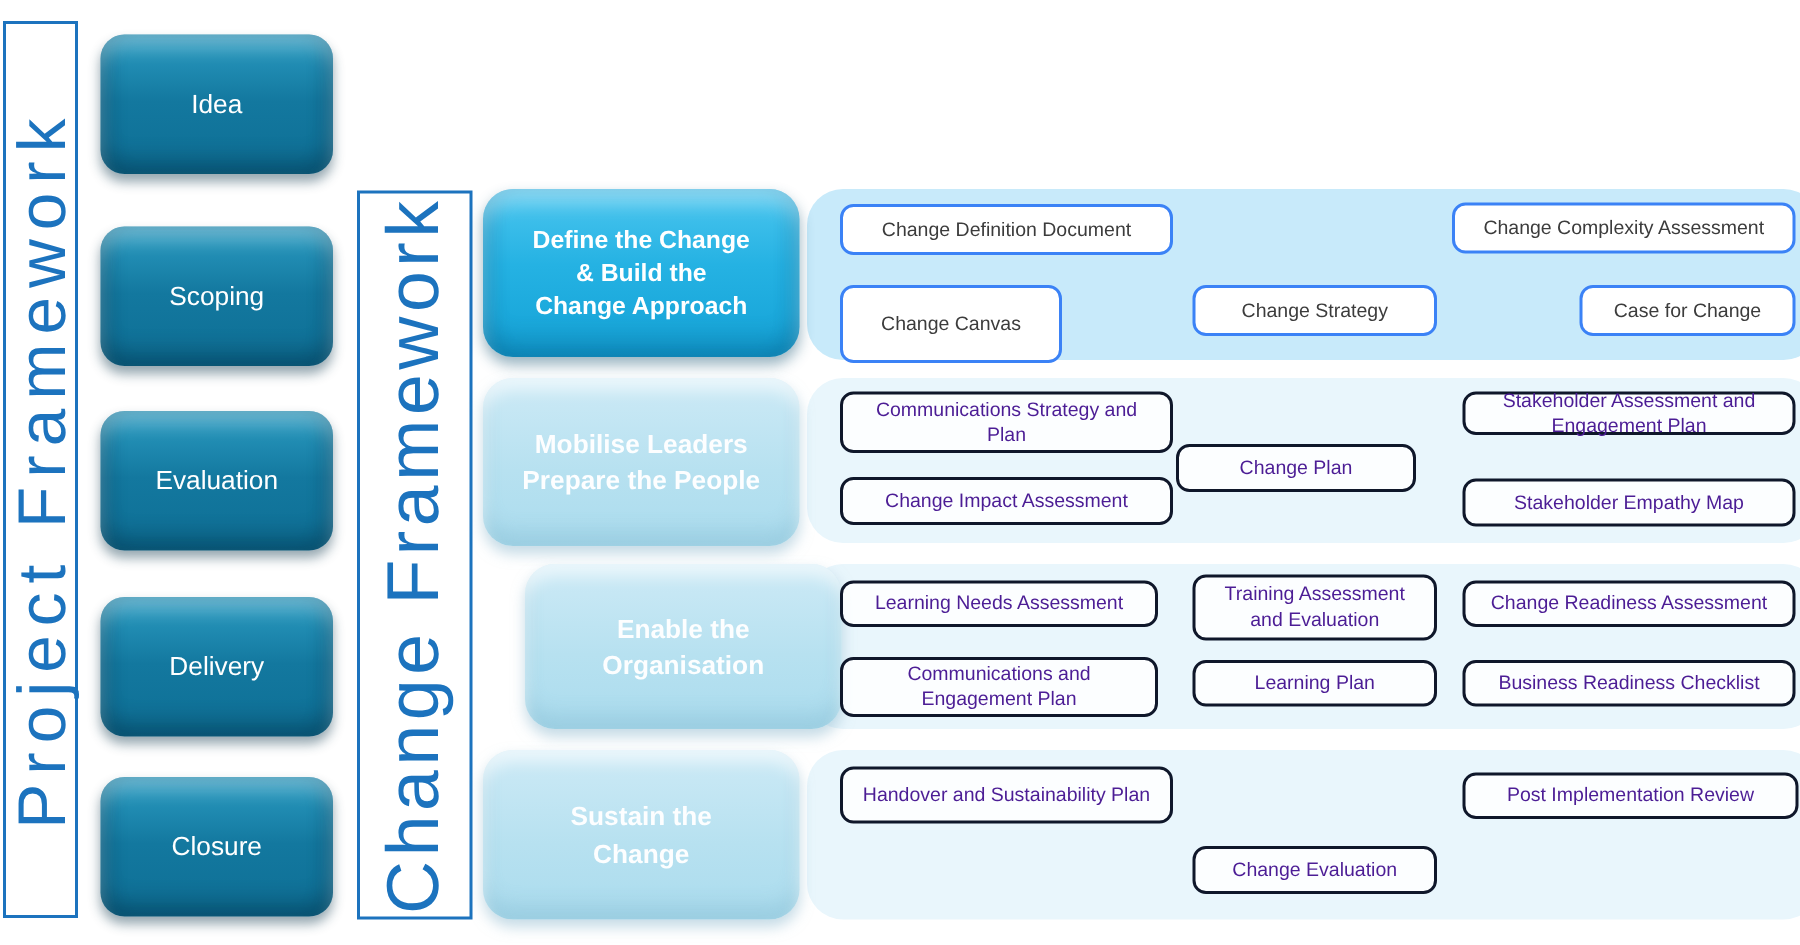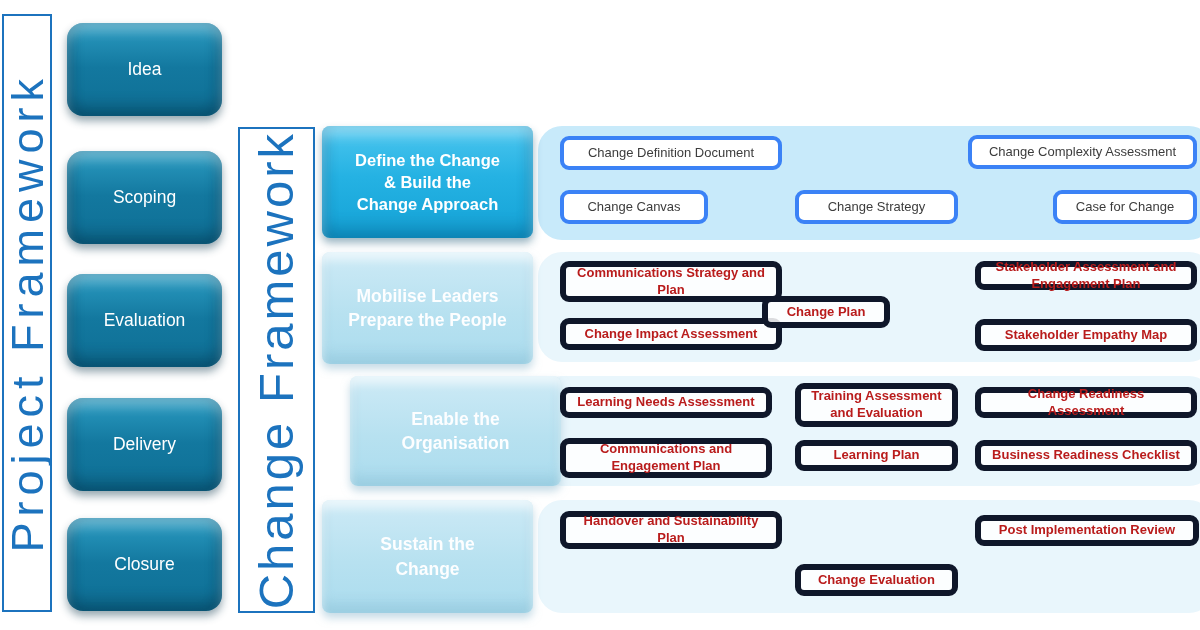--- a/index.html
+++ b/index.html
@@ -24,21 +24,21 @@
            background:linear-gradient(180deg,#2b9cc2 0%, #13789f 48%, #0e6f95 100%);
            box-shadow: inset 0 9px 11px rgba(255,255,255,.30),
                        inset 0 -11px 13px rgba(0,40,60,.30),
                        inset 9px 0 10px rgba(0,40,60,.13),
                        inset -9px 0 10px rgba(0,40,60,.13),
                        0 5px 8px rgba(20,60,80,.45); }
   .stage-1 { top:23px; } .stage-2 { top:151px; } .stage-3 { top:274px; }
   .stage-4 { top:398px; } .stage-5 { top:518px; }
 
   
-  .phase { position:absolute; left:322px; width:211px; border-radius:8px;
+  .phase { position:absolute; left:322px; width:211px; border-radius:20px;
            display:flex; align-items:center; justify-content:center; text-align:center;
            color:#ffffff; white-space:pre-line; }
   .phase.active { top:126px; height:112px; font-size:16.5px; font-weight:700; line-height:1.35;
            background:linear-gradient(180deg,#4cc6ef 0%, #25b2e3 45%, #14a2d6 100%);
            box-shadow: inset 0 10px 12px rgba(255,255,255,.35),
                        inset 0 -12px 14px rgba(0,70,110,.25),
                        inset 9px 0 10px rgba(0,70,110,.10),
                        inset -9px 0 10px rgba(0,70,110,.10),
                        0 5px 9px rgba(30,90,120,.45); }
   .phase.faded { font-size:17.5px; font-weight:700; line-height:1.4; color:#fdfeff;
@@ -56,22 +56,22 @@
   .tray.faded  { background:#e9f6fc; }
   .tray-1 { top:126px; height:114px; }
   .tray-2 { top:252px; height:110px; }
   .tray-3 { top:376px; height:110px; }
   .tray-4 { top:500px; height:113px; }
 
   
   .pill { position:absolute; display:flex; align-items:center; justify-content:center;
           text-align:center; border-radius:9px; font-size:13px; line-height:1.3;
           padding:2px 10px; }
-  .pill.active { background:#ffffff; border:4px solid #3b82f6; color:#3c3c3c; }
-  .pill.faded  { background:rgba(255,255,255,.85); border:6px solid #0f172a; color:#b91c1c;font-weight:bold; }
+  .pill.active { background:#ffffff; border:2px solid #3b82f6; color:#3c3c3c; }
+  .pill.faded  { background:rgba(255,255,255,.85); border:2px solid #0f172a; color:#4c1d95; }
 </style>
 </head>
 <body>
 
 <div class="canvas">
 
   <div class="frame project-frame">
     <span class="vlabel">Project Framework</span>
   </div>
 
@@ -93,31 +93,31 @@
 
   <div class="frame change-frame">
     <span class="vlabel">Change Framework</span>
   </div>
 
   <div class="tray active tray-1"></div>
   <div class="phase active">Define the Change
 &amp; Build the
 Change Approach</div>
   <div class="pill active" style="left:560px; top:136px; width:222px; height:34px;">Change Definition Document</div>
-  <div class="pill active" style="left:560px; top:190px; width:148px; height:34px;">Change Canvas</div>
+  <div class="pill active" style="left:560px; top:190px; width:148px; height:52px;">Change Canvas</div>
   <div class="pill active" style="left:795px; top:190px; width:163px; height:34px;">Change Strategy</div>
   <div class="pill active" style="left:968px; top:135px; width:229px; height:34px;">Change Complexity Assessment</div>
   <div class="pill active" style="left:1053px; top:190px; width:144px; height:34px;">Case for Change</div>
 
   <div class="tray faded tray-2"></div>
   <div class="phase faded phase-2">Mobilise Leaders
 Prepare the People</div>
   <div class="pill faded" style="left:560px; top:261px; width:222px; height:41px;">Communications Strategy and Plan</div>
   <div class="pill faded" style="left:560px; top:318px; width:222px; height:32px;">Change Impact Assessment</div>
-  <div class="pill faded" style="left:762px; top:296px; width:128px; height:32px;">Change Plan</div>
+  <div class="pill faded" style="left:784px; top:296px; width:160px; height:32px;">Change Plan</div>
   <div class="pill faded" style="left:975px; top:261px; width:222px; height:29px;">Stakeholder Assessment and Engagement Plan</div>
   <div class="pill faded" style="left:975px; top:319px; width:222px; height:32px;">Stakeholder Empathy Map</div>
 
   <div class="tray faded tray-3"></div>
   <div class="phase faded phase-3">Enable the
 Organisation</div>
   <div class="pill faded" style="left:560px; top:387px; width:212px; height:31px;">Learning Needs Assessment</div>
   <div class="pill faded" style="left:560px; top:438px; width:212px; height:40px;">Communications and Engagement Plan</div>
   <div class="pill faded" style="left:795px; top:383px; width:163px; height:44px;">Training Assessment and Evaluation</div>
   <div class="pill faded" style="left:795px; top:440px; width:163px; height:31px;">Learning Plan</div>

